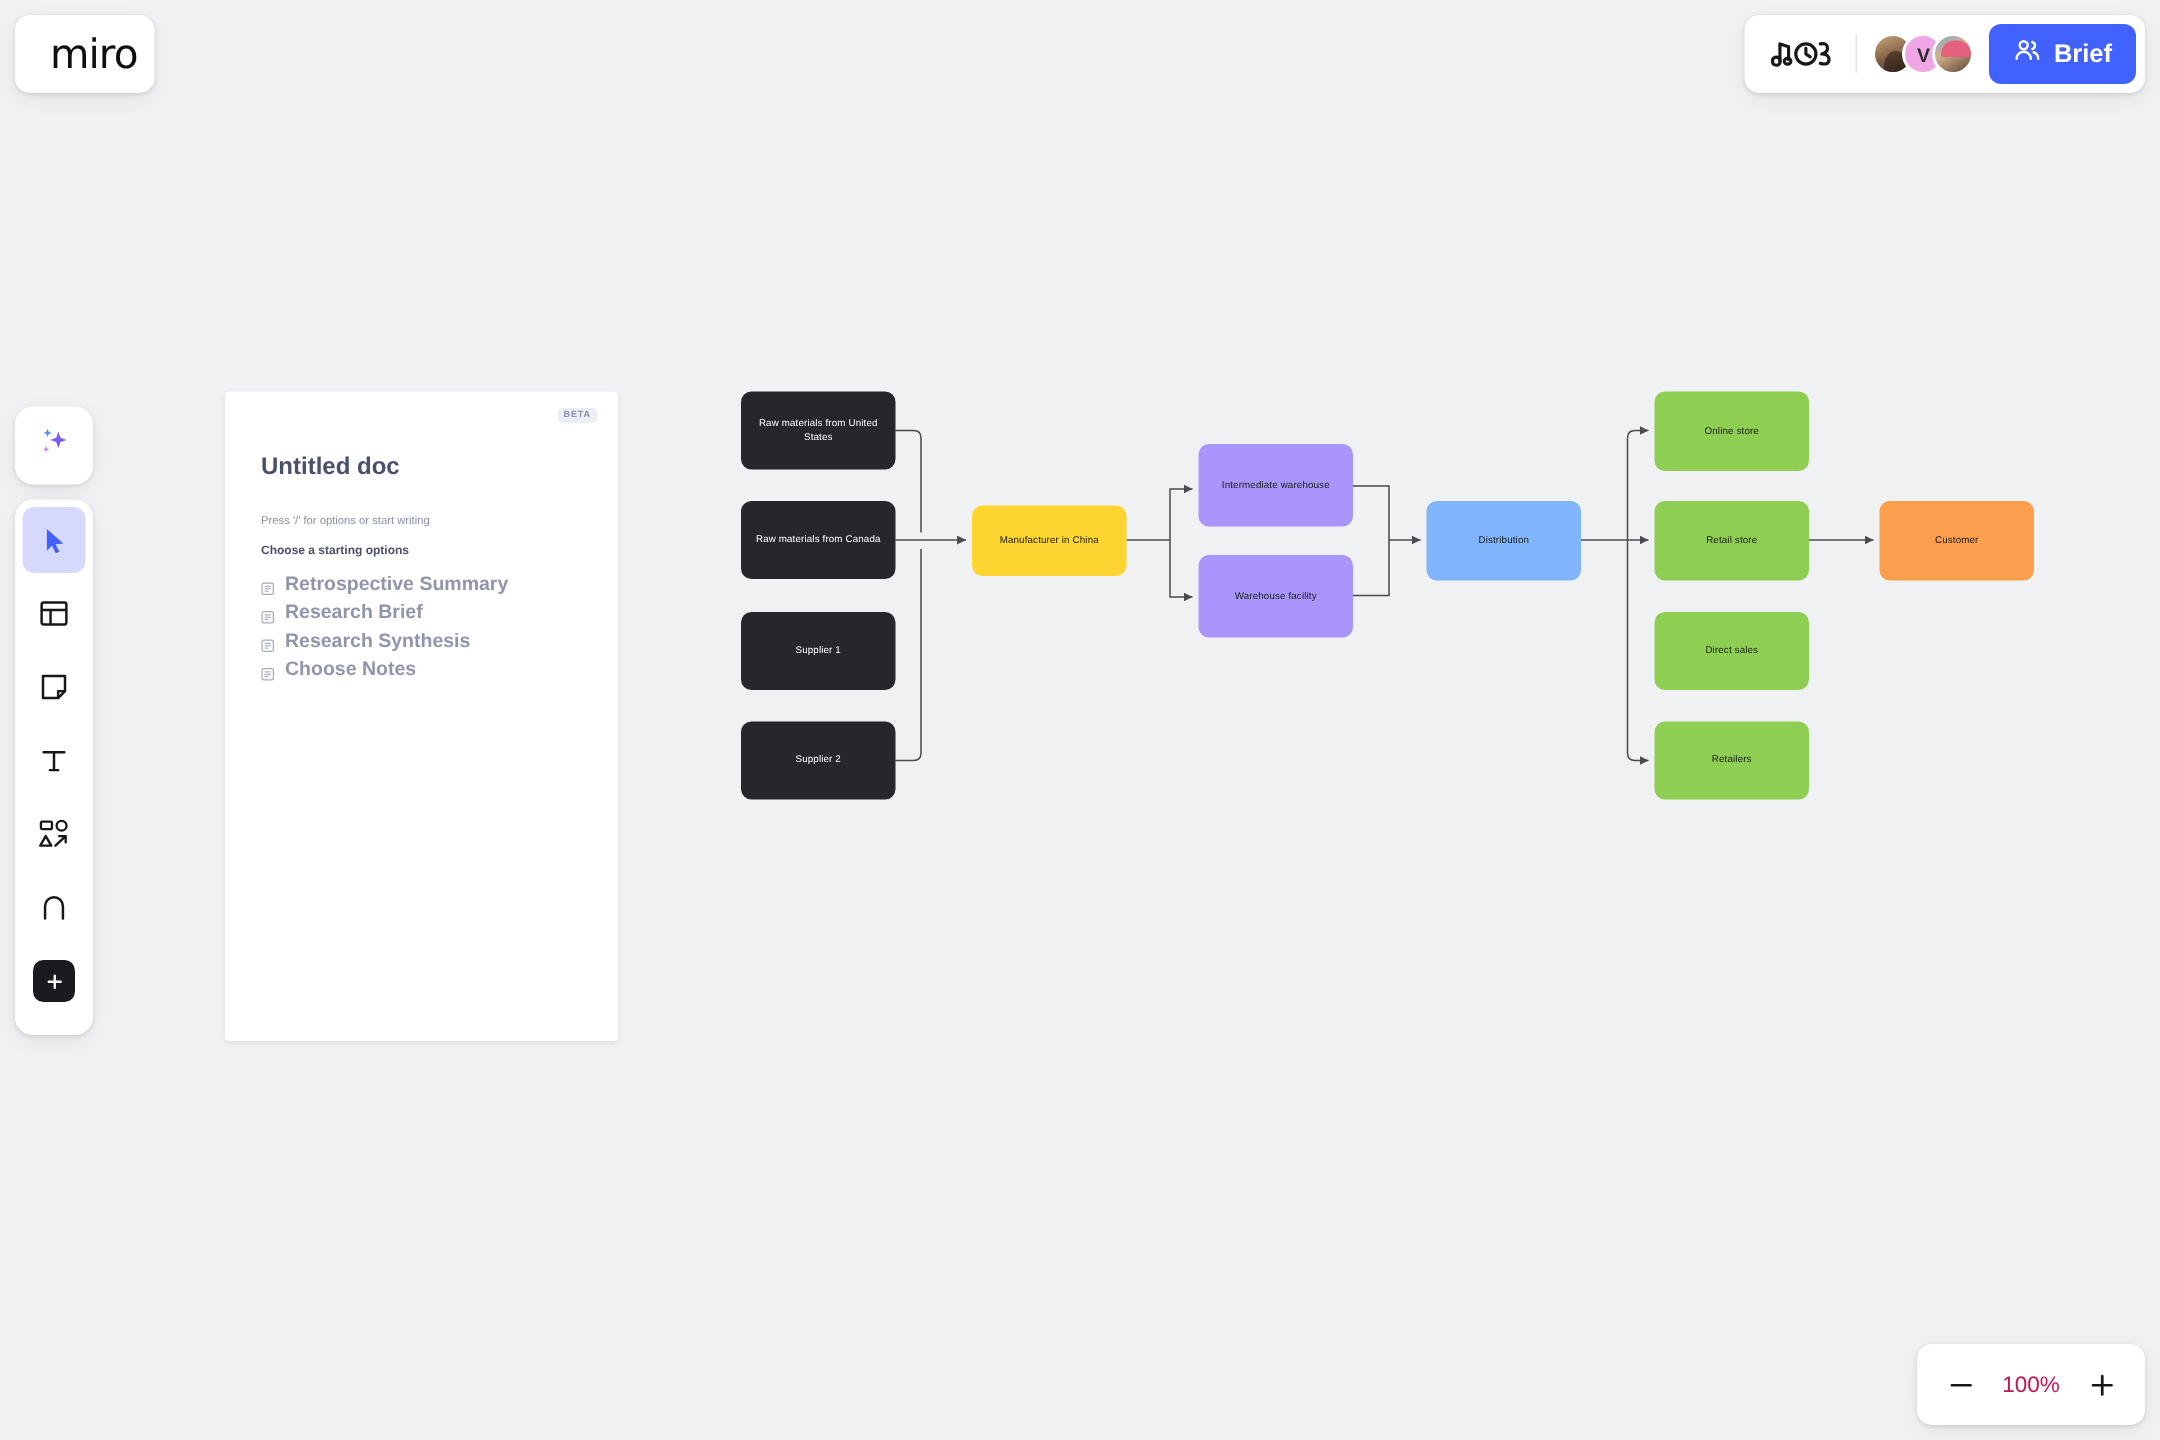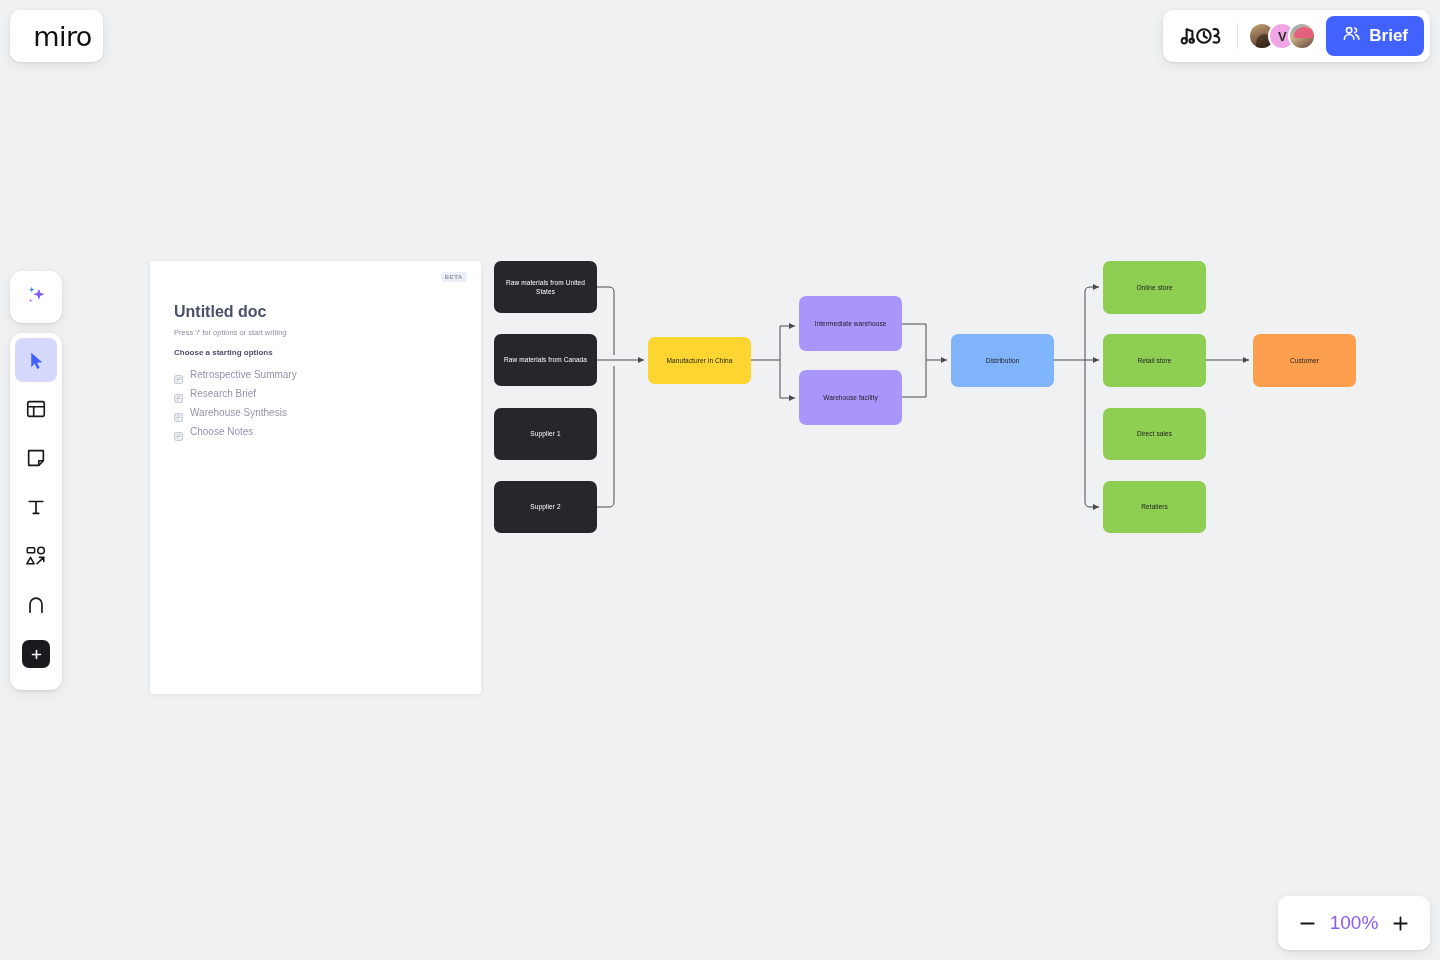--- a/index.html
+++ b/index.html
@@ -83,37 +83,37 @@
   .tool-plus {
     width: 28px; height: 28px; border-radius: 7px; background: #1b1b1f;
     display: flex; align-items: center; justify-content: center;
     color: #fff; font-size: 19px; line-height: 1; cursor: pointer;
     margin-top: 8px;
   }
 
   
   .doc-card {
     position: absolute; left: 150px; top: 261px;
-    width: 331px; height: 433px; background: #fff; border-radius: 3px;
+    width: 262px; height: 433px; background: #fff; border-radius: 3px;
     box-shadow: 0 1px 4px rgba(0,0,0,.08);
     padding: 24px;
   }
   .beta {
     position: absolute; right: 14px; top: 11px;
     font-size: 6px; font-weight: 700; letter-spacing: .6px;
     color: #8b90a8; background: #eceef5; border-radius: 3px;
     padding: 2px 4px;
   }
   .doc-title { font-size: 16px; font-weight: 700; color: #4a4f6b; margin-top: 18px; }
-  .doc-sub { font-size: 7.5px; color: #8a8fa6; margin-top: 7px; }
+  .doc-sub { font-size: 7.5px; color: #8a8fa6; margin-top: 21px; }
   .doc-choose { font-size: 8px; font-weight: 700; color: #4a4f6b; margin-top: 11px; }
   .tpl-list { margin-top: 8px; }
   .tpl-row { display: flex; align-items: center; gap: 7px; height: 19px; cursor: pointer; }
   .tpl-ico { width: 9px; height: 9px; flex: 0 0 9px; }
-  .tpl-label { font-size: 10px; color: #9195ab; }
+  .tpl-label { font-size: 13px; color: #9195ab; font-weight: bold; }
 
   
   .board { position: absolute; left: 0; top: 0; width: 1440px; height: 960px; }
   .node {
     position: absolute; border-radius: 7px;
     display: flex; align-items: center; justify-content: center;
     text-align: center; font-size: 6.5px; line-height: 1.45;
     padding: 4px; letter-spacing: .1px; cursor: pointer;
   }
   .n-dark { background: #26272d; color: #fff; }
@@ -126,21 +126,21 @@
 
   
   .zoom-card {
     position: absolute; right: 10px; bottom: 10px;
     width: 152px; height: 54px; background: #fff; border-radius: 10px;
     box-shadow: 0 1px 3px rgba(0,0,0,.10), 0 4px 14px rgba(0,0,0,.06);
     display: flex; align-items: center; justify-content: space-between;
     padding: 0 18px;
   }
   .zbtn { cursor: pointer; display: flex; align-items: center; justify-content: center; width: 22px; height: 22px; }
-  .zlevel { font-size: 19px; color: #8b5cf6; font-weight: 400; }
+  .zlevel { font-size: 15px; color: #be185d; font-weight: 400; }
 </style>
 </head>
 <body>
 
 <div id="app">
 
   <div class="board">
     <svg class="links">
       <defs>
         <marker id="arw" markerWidth="7" markerHeight="7" refX="6" refY="3" orient="auto">
@@ -243,21 +243,21 @@
       </div>
       <div class="tpl-row">
         <span class="tpl-ico">
           <svg viewBox="0 0 12 12" width="9" height="9">
               <rect x="1" y="1" width="10" height="10" rx="1.5" fill="none" stroke="#a6aabd" stroke-width="1.1"></rect>
               <rect x="3.2" y="3.4" width="5.6" height="1" fill="#a6aabd"></rect>
               <rect x="3.2" y="5.5" width="5.6" height="1" fill="#a6aabd"></rect>
               <rect x="3.2" y="7.6" width="3.4" height="1" fill="#a6aabd"></rect>
             </svg>
         </span>
-        <span class="tpl-label">Warehouse Synthesis</span>
+        <span class="tpl-label">Research Synthesis</span>
       </div>
       <div class="tpl-row">
         <span class="tpl-ico">
           <svg viewBox="0 0 12 12" width="9" height="9">
               <rect x="1" y="1" width="10" height="10" rx="1.5" fill="none" stroke="#a6aabd" stroke-width="1.1"></rect>
               <rect x="3.2" y="3.4" width="5.6" height="1" fill="#a6aabd"></rect>
               <rect x="3.2" y="5.5" width="5.6" height="1" fill="#a6aabd"></rect>
               <rect x="3.2" y="7.6" width="3.4" height="1" fill="#a6aabd"></rect>
             </svg>
         </span>

